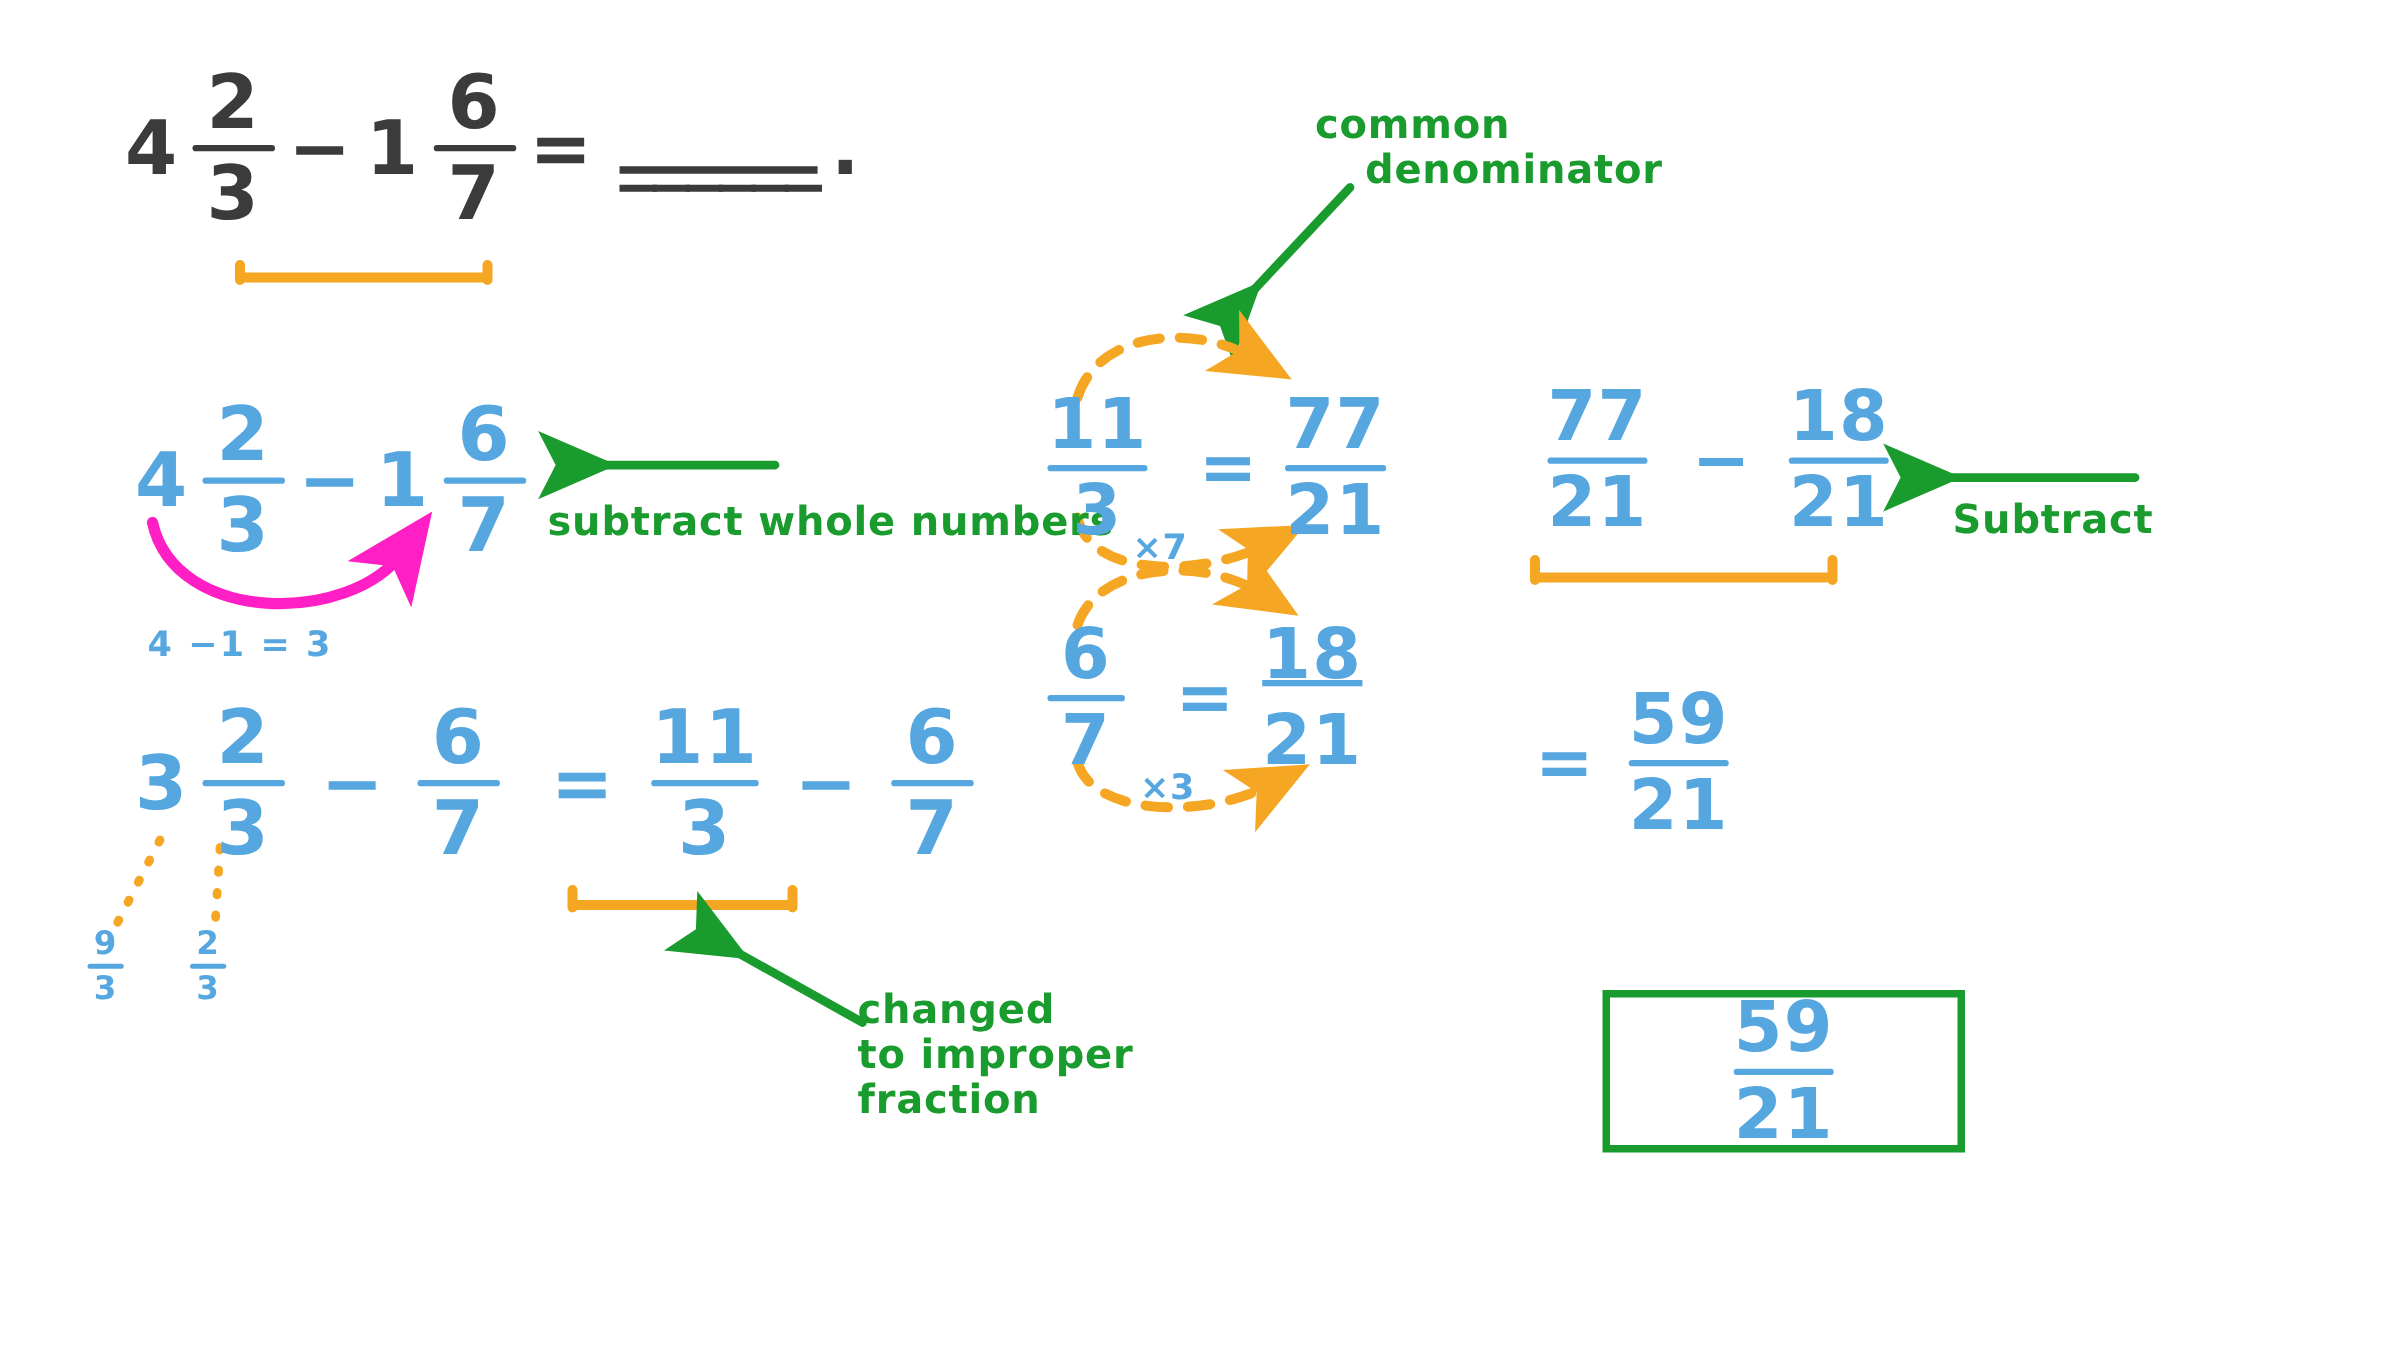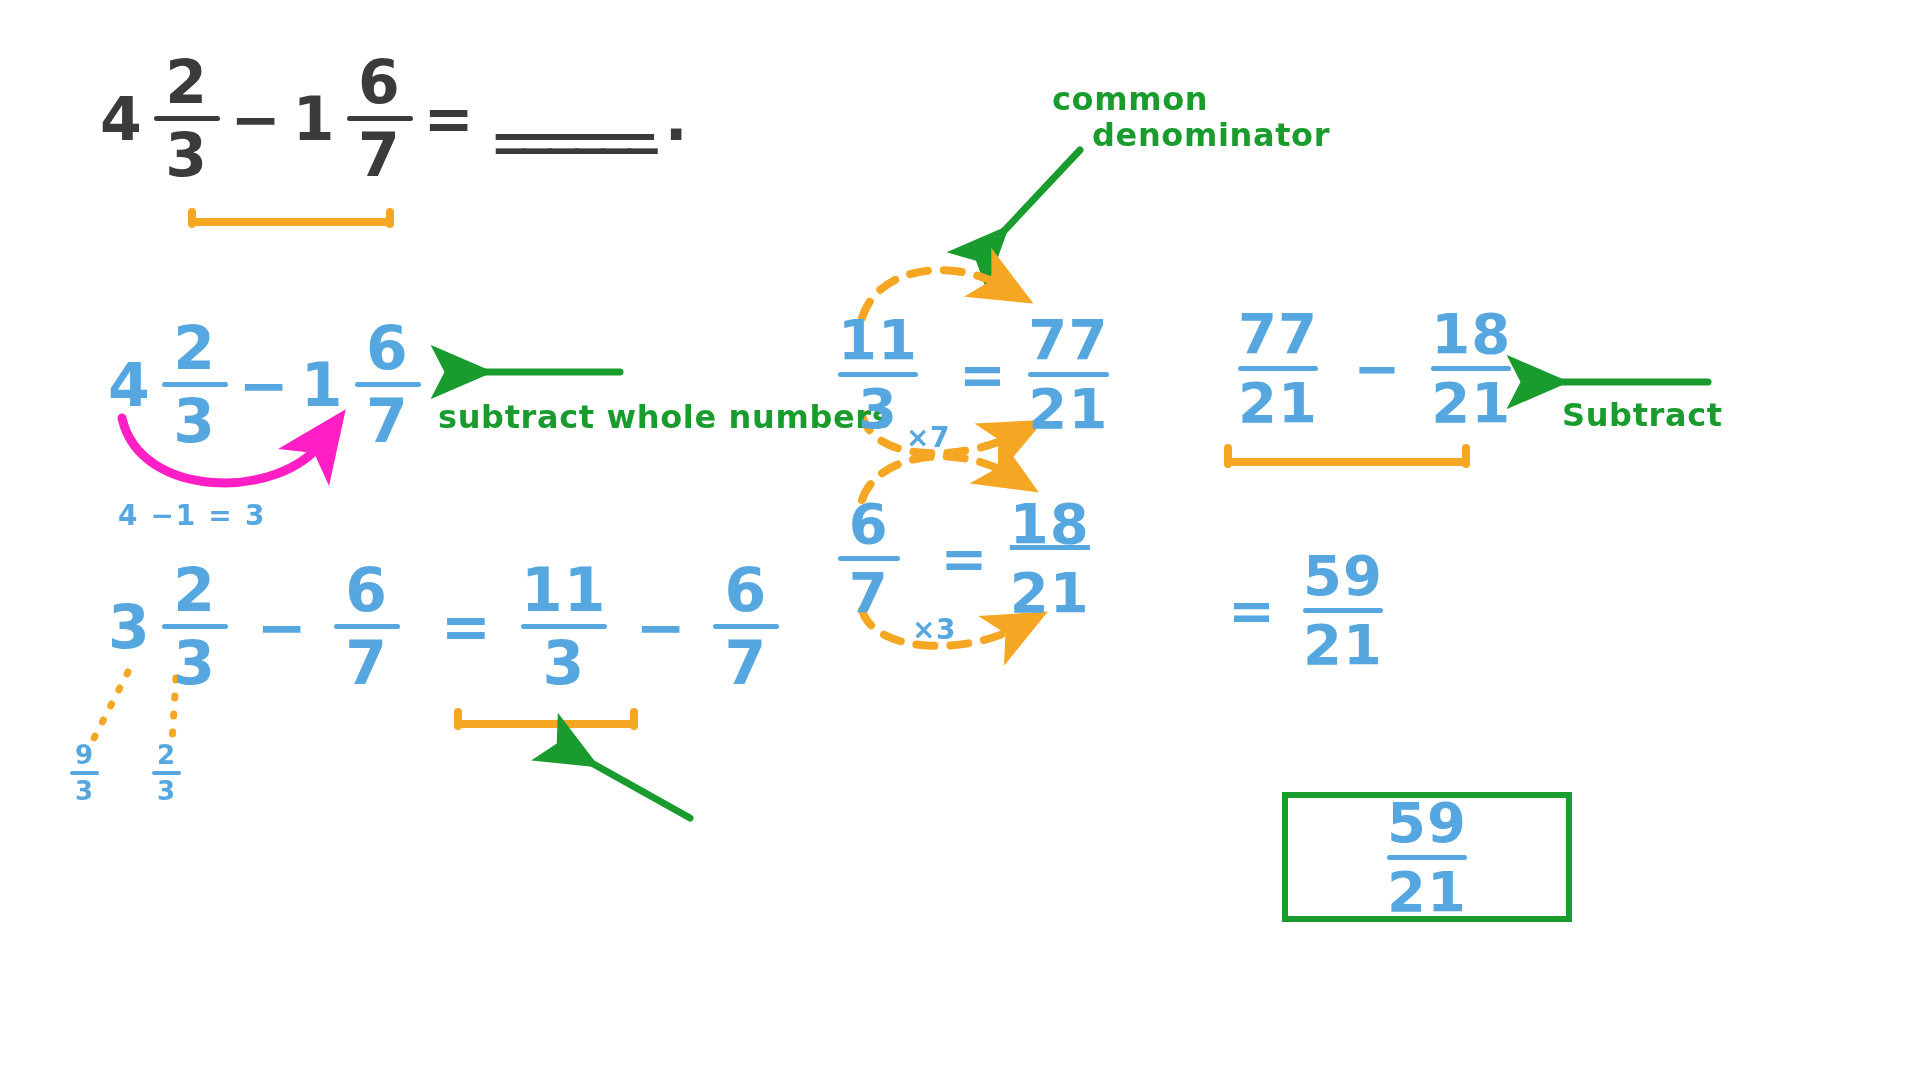--- a/index.html
+++ b/index.html
@@ -207,20 +207,25 @@
     </span>
   </div>
   <div class="hw mark blue sz-xs" style="left:152px;top:742px;">
     <span class="frac blue blue-sm">
       <span class="num">2</span>
       <span class="bar"></span>
       <span class="den">3</span>
     </span>
   </div>
 
+  <div class="hw mark green anno" style="left:686px;top:790px;">
+    <div>changed</div>
+    <div>to improper</div>
+    <div>fraction</div>
+  </div>
 
   <div class="hw mark green anno" style="left:1052px;top:82px;">
     <div>common</div>
     <div style="margin-left:40px;">denominator</div>
   </div>
 
   <div class="hw mark blue sz-lg" style="left:838px;top:312px;">
     <div class="row">
       <span class="frac blue">
         <span class="num">11</span>

